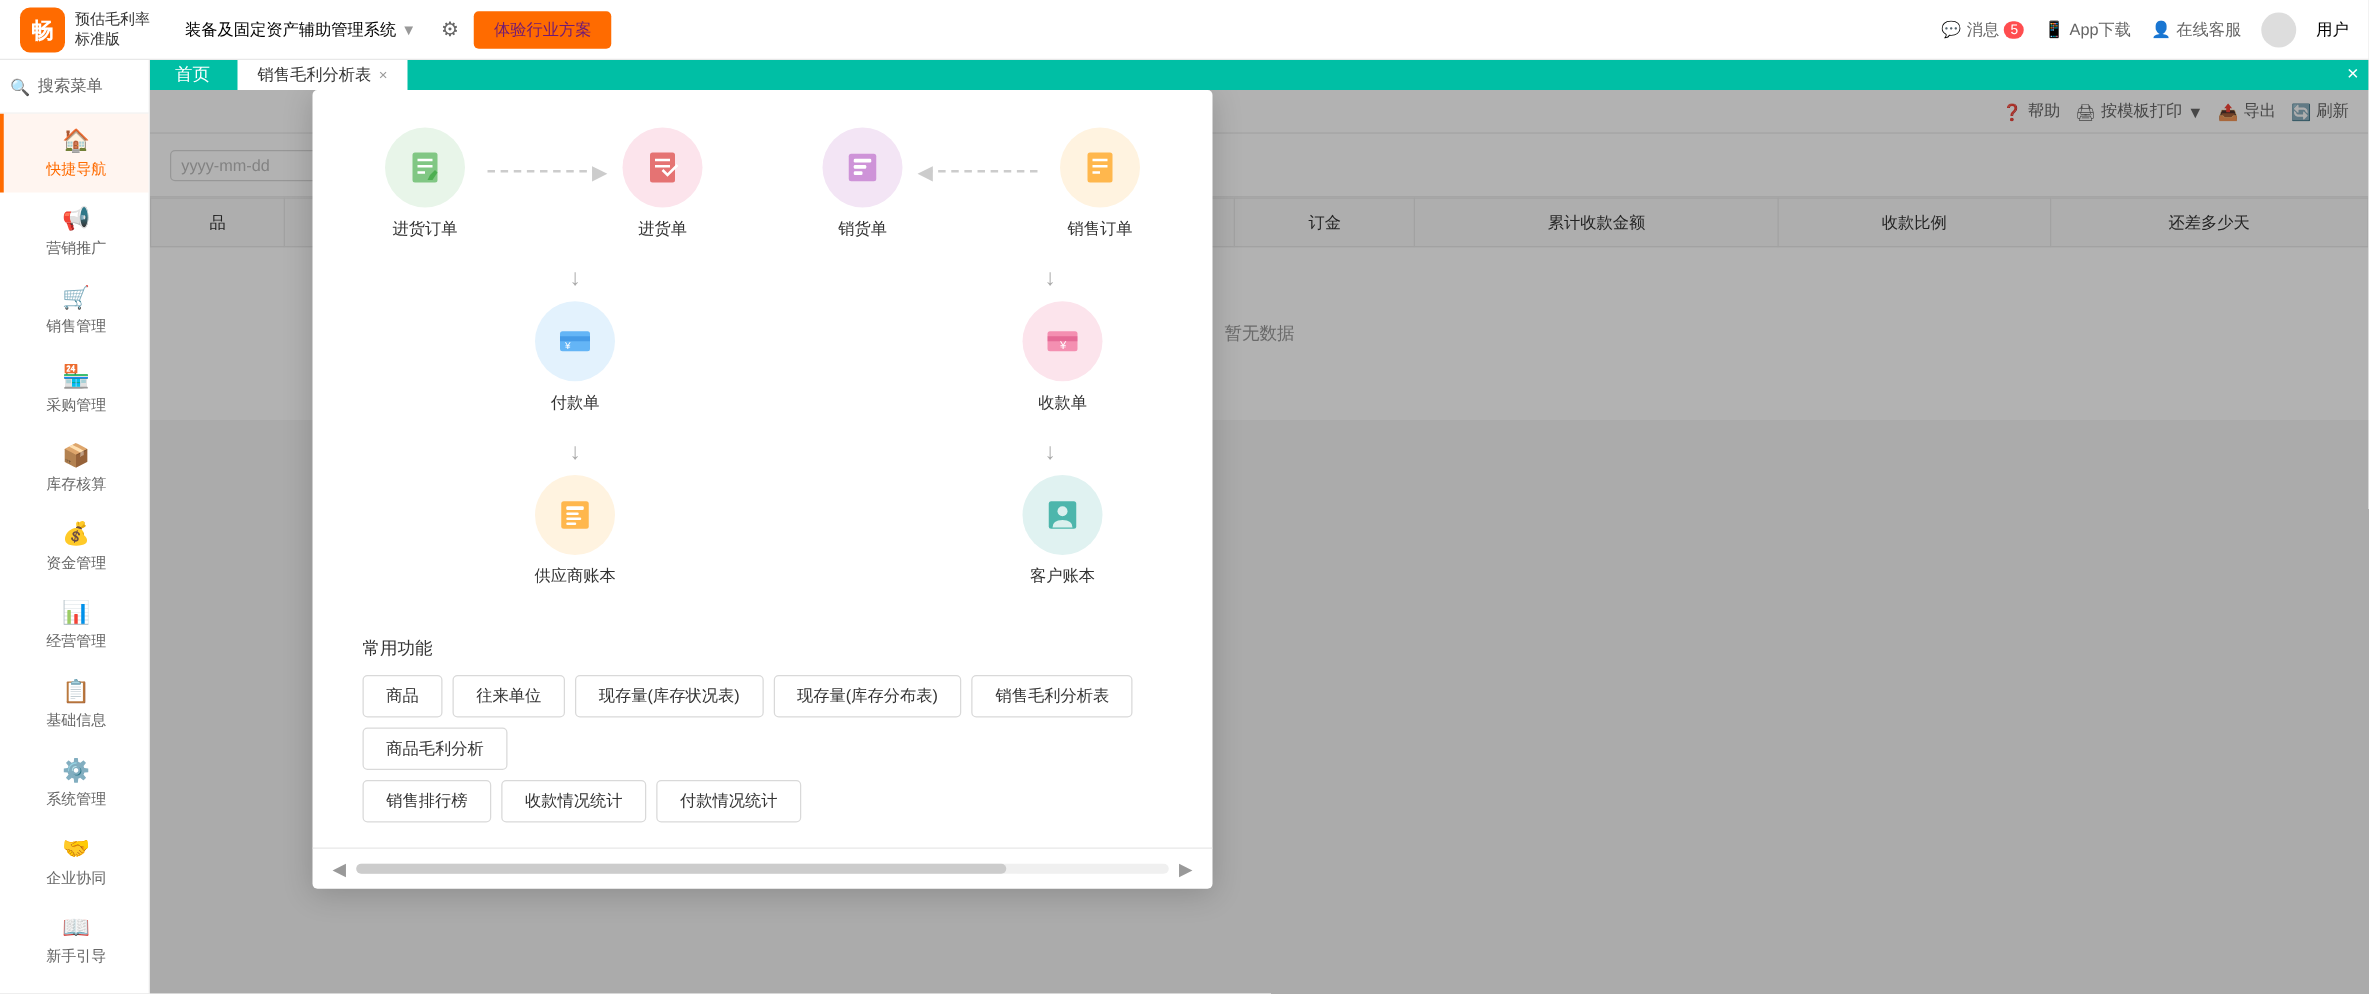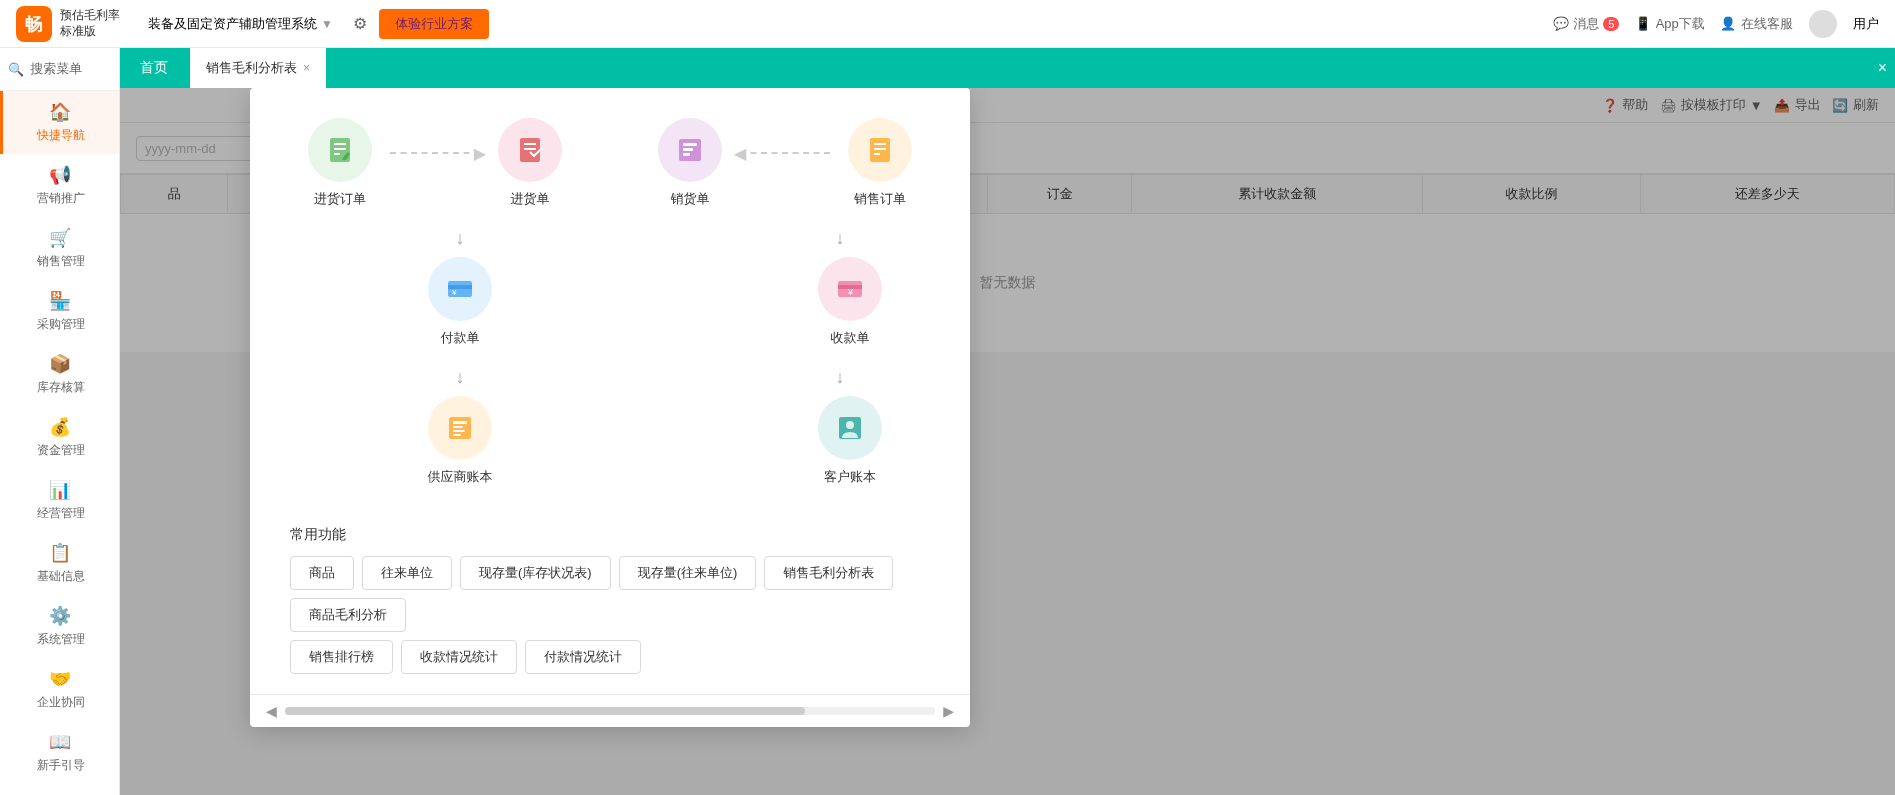--- a/index.html
+++ b/index.html
@@ -66,21 +66,21 @@
       border-left: 3px solid transparent;
     }
     .sidebar-item.active { background: #fff5f0; border-left-color: #ff6b00; color: #ff6b00; }
     .sidebar-item-icon { font-size: 18px; }
 
     
     .content-area { flex: 1; display: flex; flex-direction: column; overflow: hidden; }
 
     
     .tab-bar {
-      height: 40px;
+      height: 24px;
       background: #00bfa5;
       display: flex;
       align-items: center;
       padding: 0;
     }
     .tab-home {
       padding: 0 20px;
       height: 100%;
       display: flex;
       align-items: center;
@@ -586,21 +586,21 @@
               </div>
 
             </div>
 
             <div class="common-functions">
               <div class="common-title">常用功能</div>
               <div class="function-btns">
                 <button class="function-btn">商品</button>
                 <button class="function-btn">往来单位</button>
                 <button class="function-btn">现存量(库存状况表)</button>
-                <button class="function-btn">现存量(往来单位)</button>
+                <button class="function-btn">现存量(库存分布表)</button>
                 <button class="function-btn">销售毛利分析表</button>
                 <button class="function-btn">商品毛利分析</button>
               </div>
               <div class="function-btns" style="margin-top:8px;">
                 <button class="function-btn">销售排行榜</button>
                 <button class="function-btn">收款情况统计</button>
                 <button class="function-btn">付款情况统计</button>
               </div>
             </div>
 

